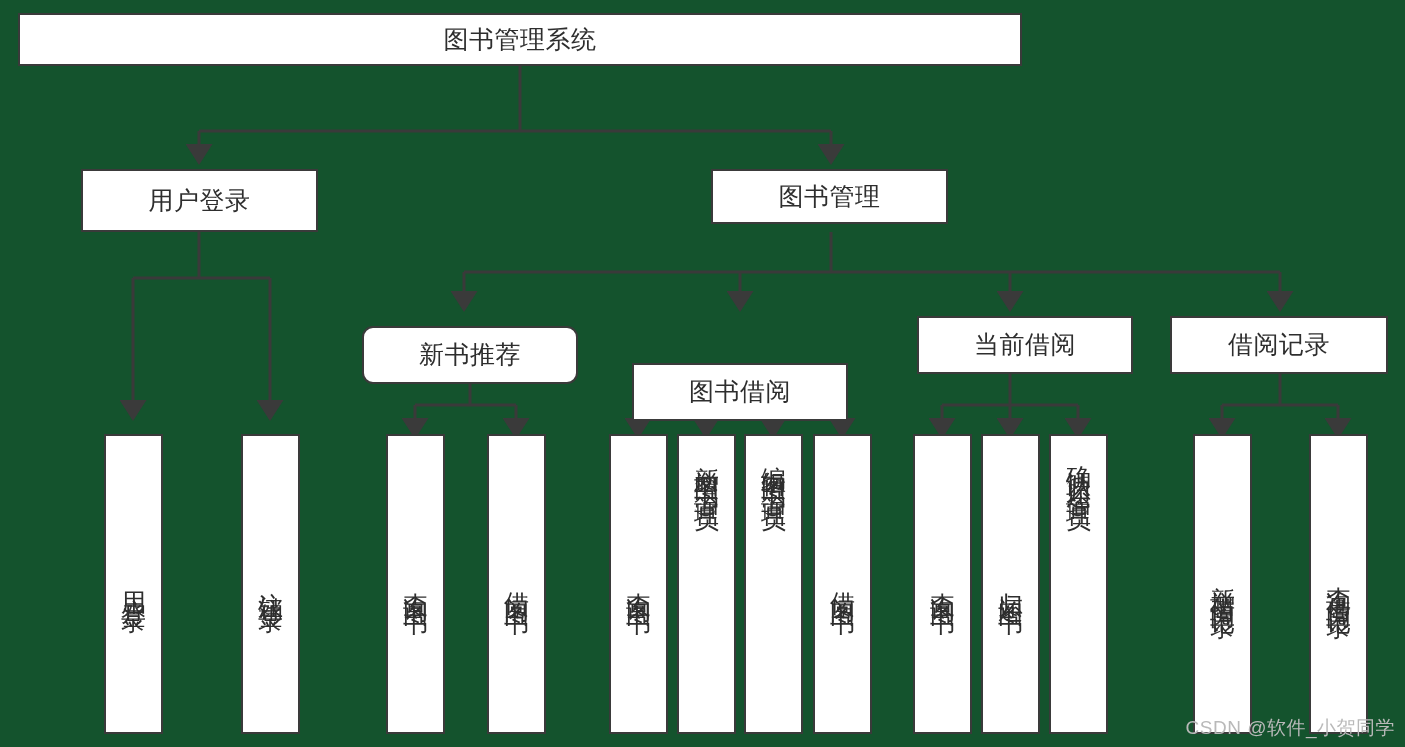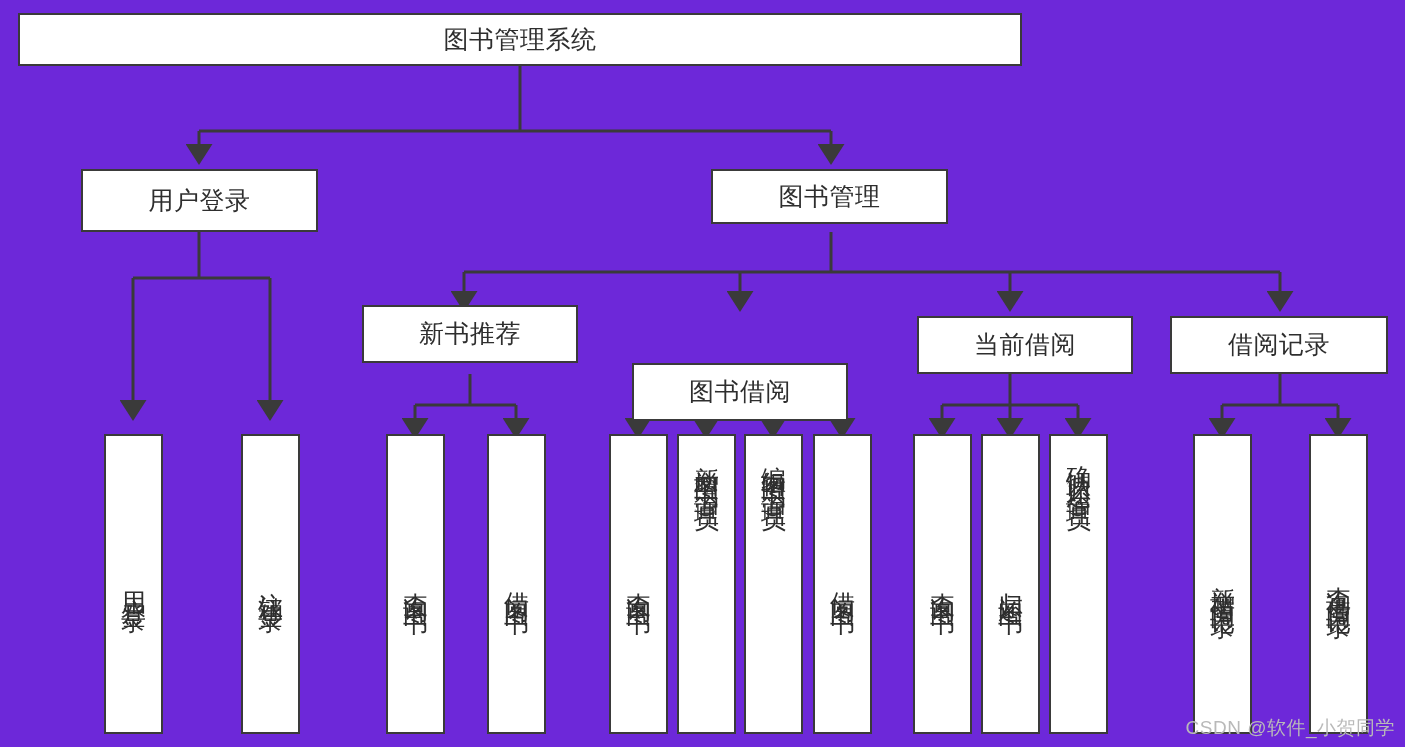--- a/index.html
+++ b/index.html
@@ -11,21 +11,21 @@
     width: 1405px;
     height: 747px;
     font-family: "Liberation Sans", "DejaVu Sans", sans-serif;
     overflow: hidden;
     position: relative;
   }
   #diagram-root {
     position: relative;
     width: 1405px;
     height: 747px;
-    background: #6d28d9;
+    background: #14532d;
   }
   svg#connectors {
     position: absolute;
     left: 0;
     top: 0;
     width: 1405px;
     height: 747px;
     pointer-events: none;
   }
   .node {
@@ -134,21 +134,21 @@
   </div>
 
   <div class="node horizontal" style="left:81px; top:169px; width:237px; height:63px;">
     <span class="node-label">用户登录</span>
   </div>
 
   <div class="node horizontal" style="left:711px; top:169px; width:237px; height:55px;">
     <span class="node-label">图书管理</span>
   </div>
 
-  <div class="node horizontal" style="left:362px; top:305px; width:216px; height:58px;">
+  <div class="node horizontal" style="left:362px; top:326px; width:216px; height:58px;border-radius:11px;">
     <span class="node-label">新书推荐</span>
   </div>
 
   <div class="node horizontal" style="left:632px; top:316px; width:216px; height:58px;margin-top:47px;">
     <span class="node-label">图书借阅</span>
   </div>
 
   <div class="node horizontal" style="left:902px; top:316px; width:216px; height:58px;margin-left:15px;">
     <span class="node-label">当前借阅</span>
   </div>

